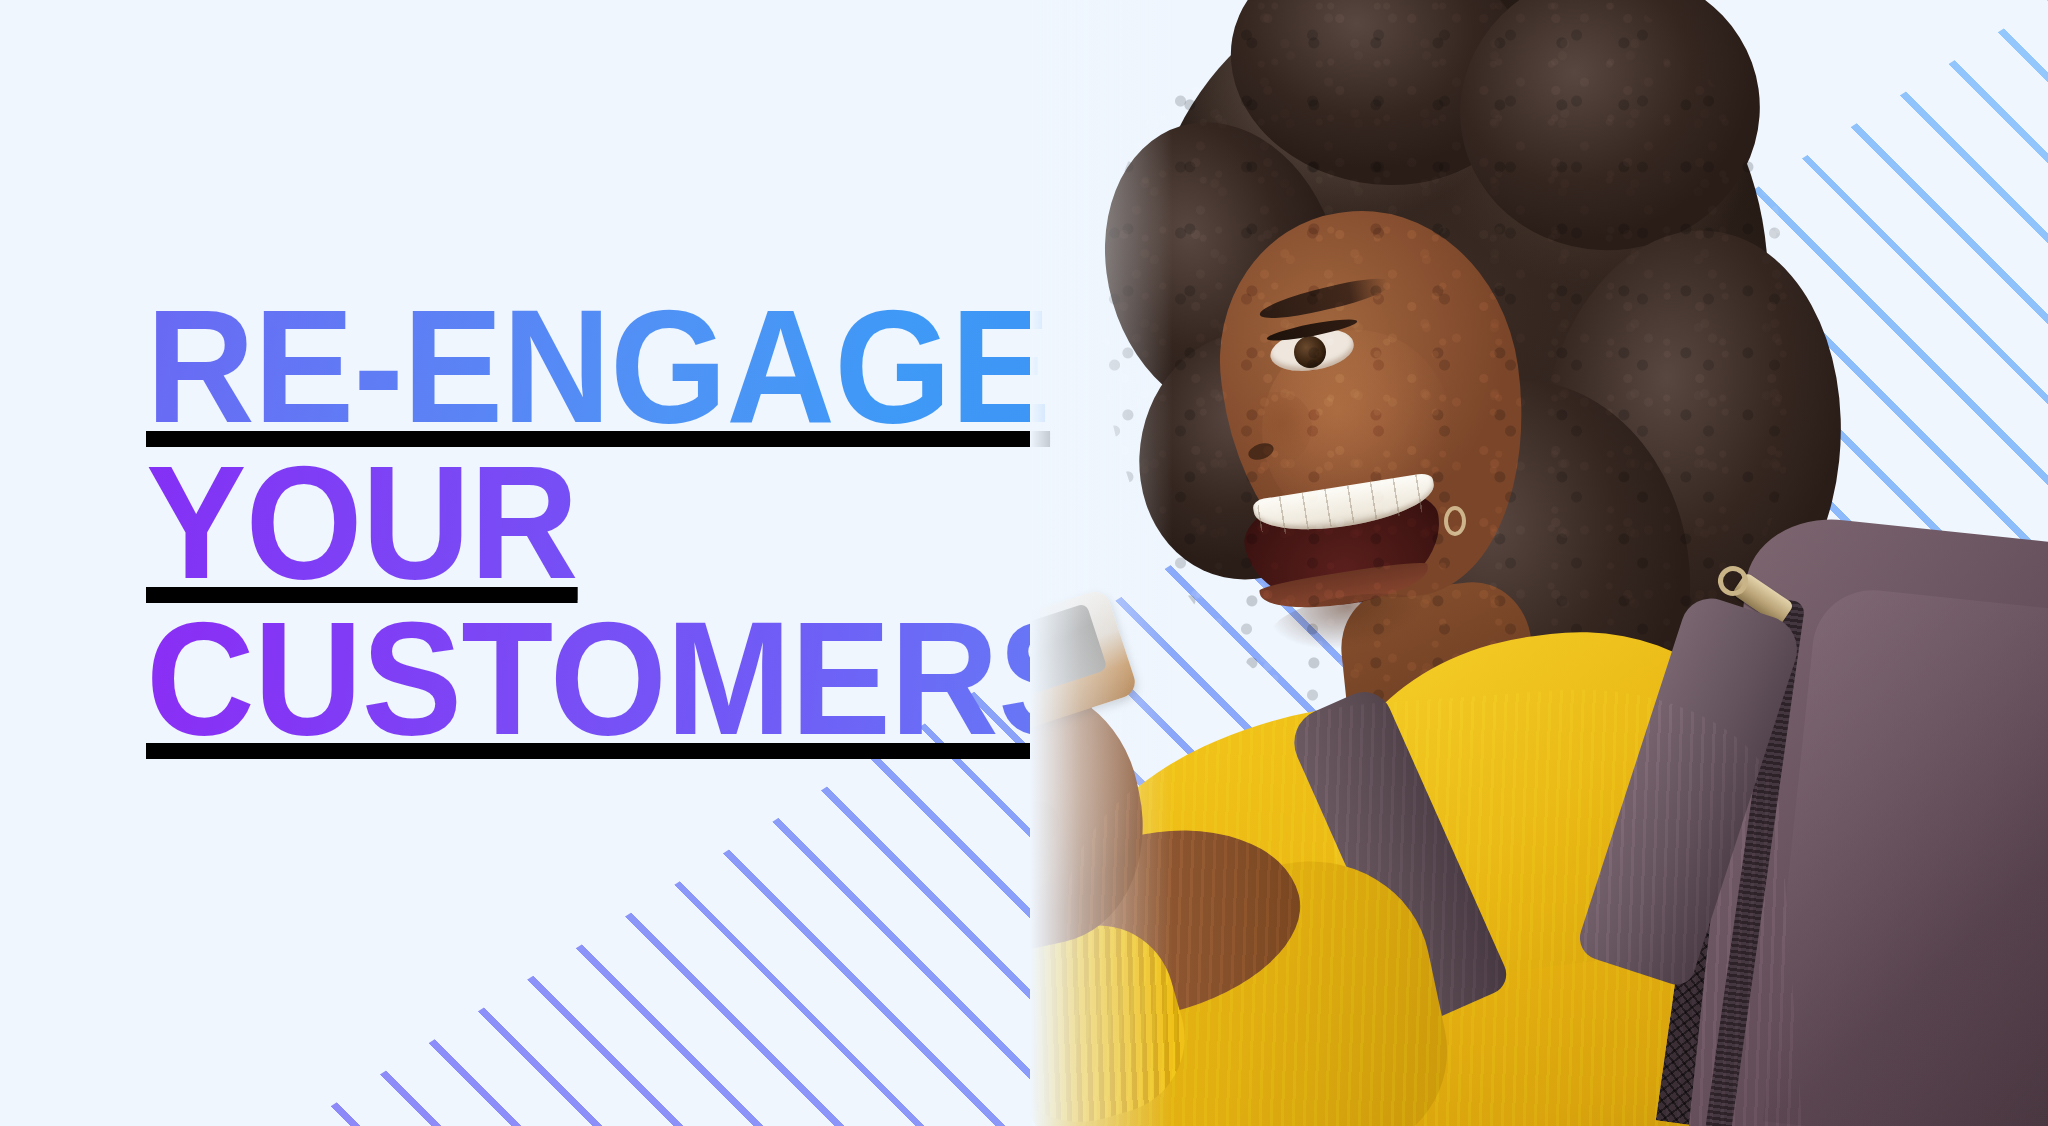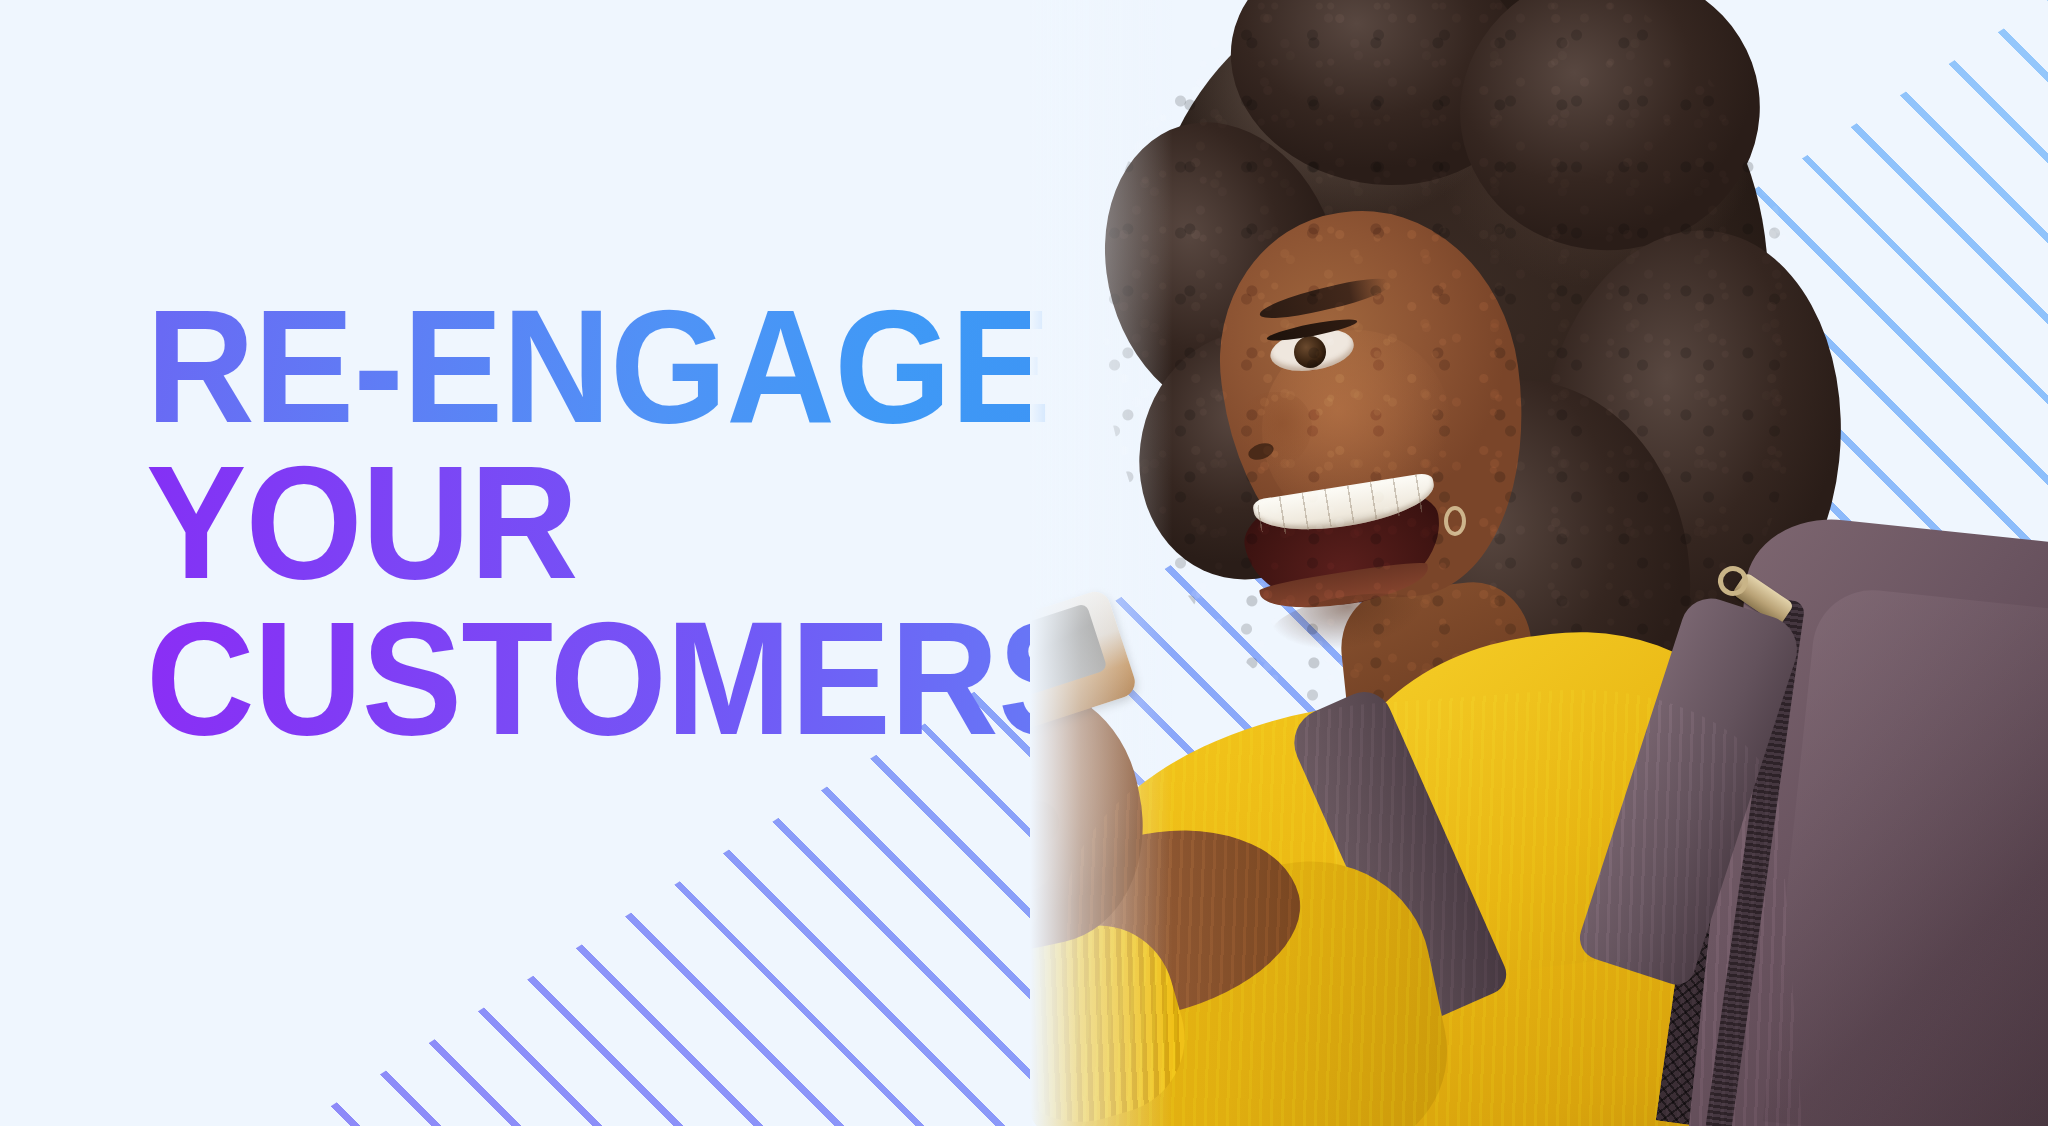--- a/index.html
+++ b/index.html
@@ -48,21 +48,21 @@
         #000 57px);
     background-image: linear-gradient(40deg, #8f5cf6 0%, #8f7cf8 22%, #8aa0f9 45%, #8dc0fb 68%, #a0d3fb 85%, #aeddfc 100%);
   }
 
   
   #headline {
     position:absolute;
     left:146px; top:288px;
     z-index:5;
     line-height:1.0;
-    -webkit-user-select:none; user-select:none;
+    -webkit-user-select:none; user-select:none;text-decoration:underline;
   }
   #headline .hl-line {
     display:block;
     font-family:"Liberation Sans", sans-serif;
     font-weight:bold;
     font-size:162px;
     letter-spacing:-1px;
     line-height:156px;
     white-space:nowrap;
     transform:scaleX(0.93);

